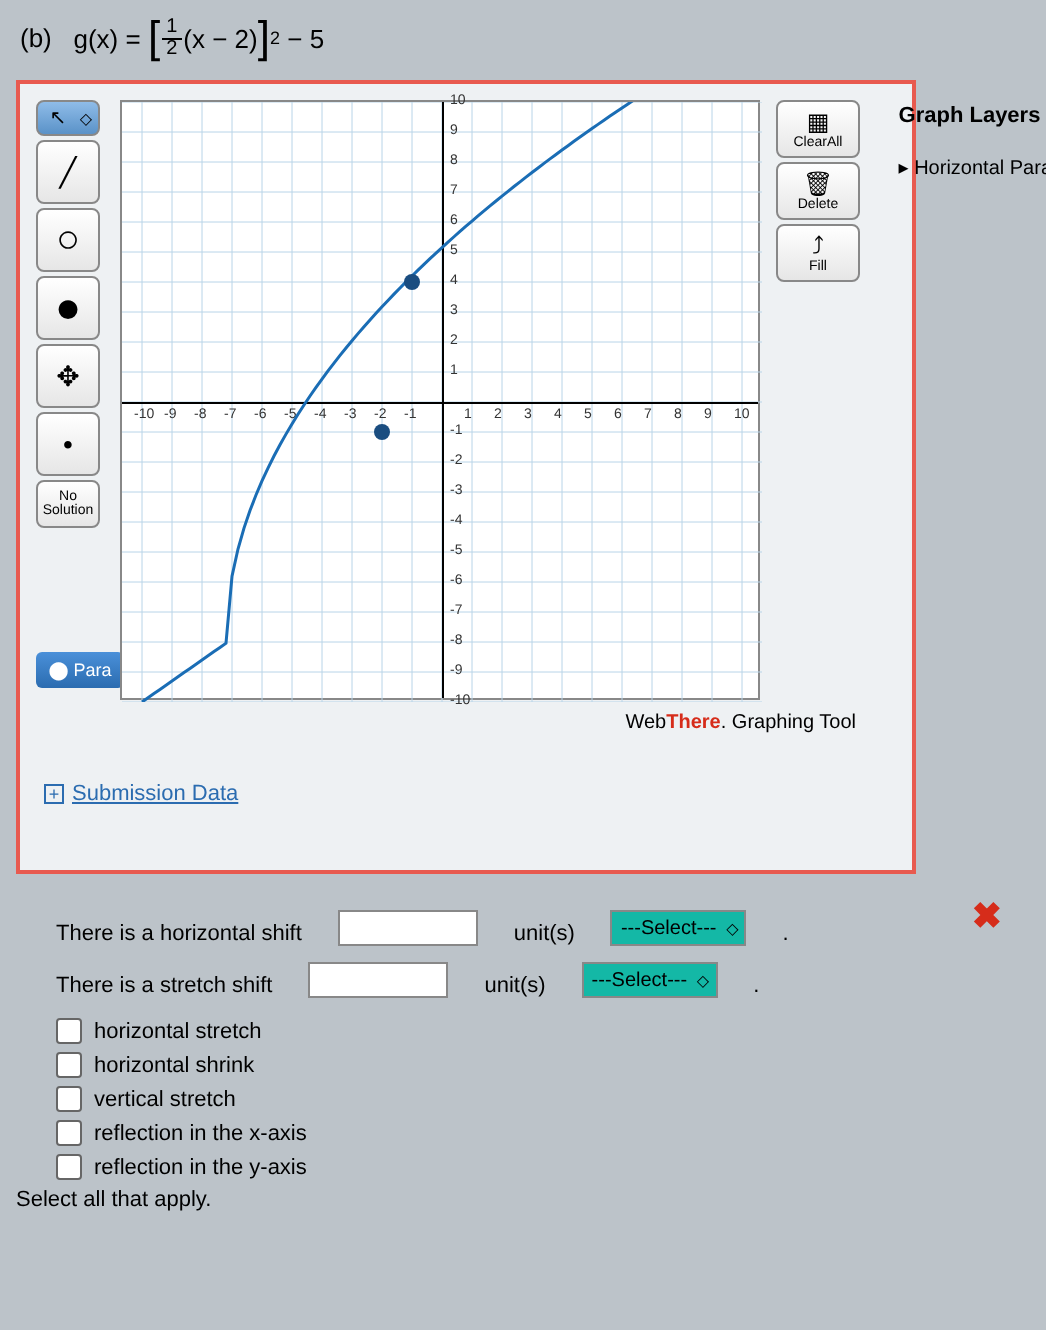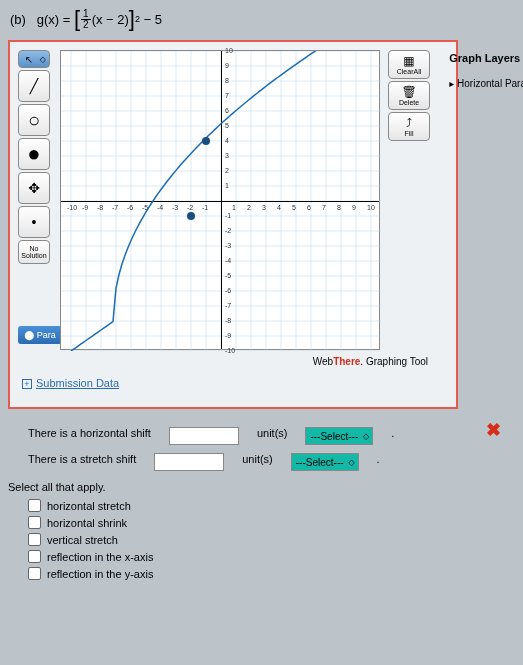--- a/index.html
+++ b/index.html
@@ -22,25 +22,25 @@
   .axis-h { left: 0; right: 0; height: 1px; top: 150px; }
   .axis-v { top: 0; bottom: 0; width: 1px; left: 160px; }
   .tick-label { position: absolute; font-size: 7px; color: #333; }
   .side-panel { display: flex; flex-direction: column; gap: 2px; margin-left: 8px; width: 42px; }
   .sbtn { width: 42px; background: linear-gradient(#fff,#e6e6e6); border: 1px solid #888; border-radius: 4px; display: flex; flex-direction: column; align-items: center; justify-content: center; padding: 3px 0; }
   .sbtn .ico { font-size: 12px; }
   .sbtn .lab { font-size: 7px; }
   .right-labels { position: absolute; right: -70px; top: 10px; font-size: 11px; }
   .wa-label { text-align: right; font-size: 10px; margin-top: 6px; padding-right: 20px; }
   .wa-label b { color: #d62c1a; }
-  .subm { color: #2b6cb0; font-size: 11px; margin: 10px 4px; text-decoration: underline; cursor: pointer; }
+  .subm { color: #2b6cb0; font-size: 11px; margin: 24px 4px; text-decoration: underline; cursor: pointer; }
   .subm-box { display: inline-block; width: 10px; height: 10px; border: 1px solid #2b6cb0; text-align: center; line-height: 9px; font-size: 9px; margin-right: 4px; text-decoration: none; }
   .ans-area { padding: 8px 2px 8px 28px; }
   .red-x { color: #d62c1a; font-weight: bold; font-size: 18px; float: right; margin-right: 20px; }
-  .shift-row { margin: 8px 0; font-size: 11px; display: flex; align-items: flex-start; gap: 18px; }
+  .shift-row { margin: 8px 0; font-size: 11px; display: flex; align-items: flex-end; gap: 18px; }
   .inp { width: 70px; height: 18px; border: 1px solid #888; background: #fff; padding: 0 4px; font-size: 11px; }
   .sel { height: 18px; border: 1px solid #888; background: #14b8a6; padding: 0 14px 0 4px; font-size: 10px; position: relative; display: inline-flex; align-items: center; }
   .sel::after { content: "◇"; position: absolute; right: 3px; font-size: 8px; }
   .cb-list { margin-top: 10px; }
   .cb-row { display: flex; align-items: center; gap: 6px; margin: 4px 0; font-size: 11px; }
   .cb { width: 13px; height: 13px; border: 1px solid #666; background: #fff; border-radius: 2px; }
   svg.grid { position: absolute; top: 0; left: 0; }
 </style>
 </head>
 <body>
@@ -212,37 +212,37 @@
 
   <div class="shift-row">
     <span>There is a stretch shift</span>
     <input class="inp" value="" style="">
     <span>unit(s)</span>
     <span class="sel">---Select---</span>
     <span>.</span>
   </div>
 
   <div class="cb-list">
+    <div id="cbrows">
+        <div class="cb-row">
+     <div class="cb"></div>
+     <span>horizontal stretch</span>
+   </div>
+        <div class="cb-row">
+     <div class="cb"></div>
+     <span>horizontal shrink</span>
+   </div>
+        <div class="cb-row">
+     <div class="cb"></div>
+     <span>vertical stretch</span>
+   </div>
+        <div class="cb-row">
+     <div class="cb"></div>
+     <span>reflection in the x-axis</span>
+   </div>
+        <div class="cb-row">
+     <div class="cb"></div>
+     <span>reflection in the y-axis</span>
+   </div>
+      </div>
     <div style="margin-left:-20px;font-size:11px;margin-bottom:6px;">Select all that apply.</div>
-    <div id="cbrows">
-        <div class="cb-row">
-     <div class="cb"></div>
-     <span>horizontal stretch</span>
-   </div>
-        <div class="cb-row">
-     <div class="cb"></div>
-     <span>horizontal shrink</span>
-   </div>
-        <div class="cb-row">
-     <div class="cb"></div>
-     <span>vertical stretch</span>
-   </div>
-        <div class="cb-row">
-     <div class="cb"></div>
-     <span>reflection in the x-axis</span>
-   </div>
-        <div class="cb-row">
-     <div class="cb"></div>
-     <span>reflection in the y-axis</span>
-   </div>
-      </div>
   </div>
 </div>
 
 </body></html>

